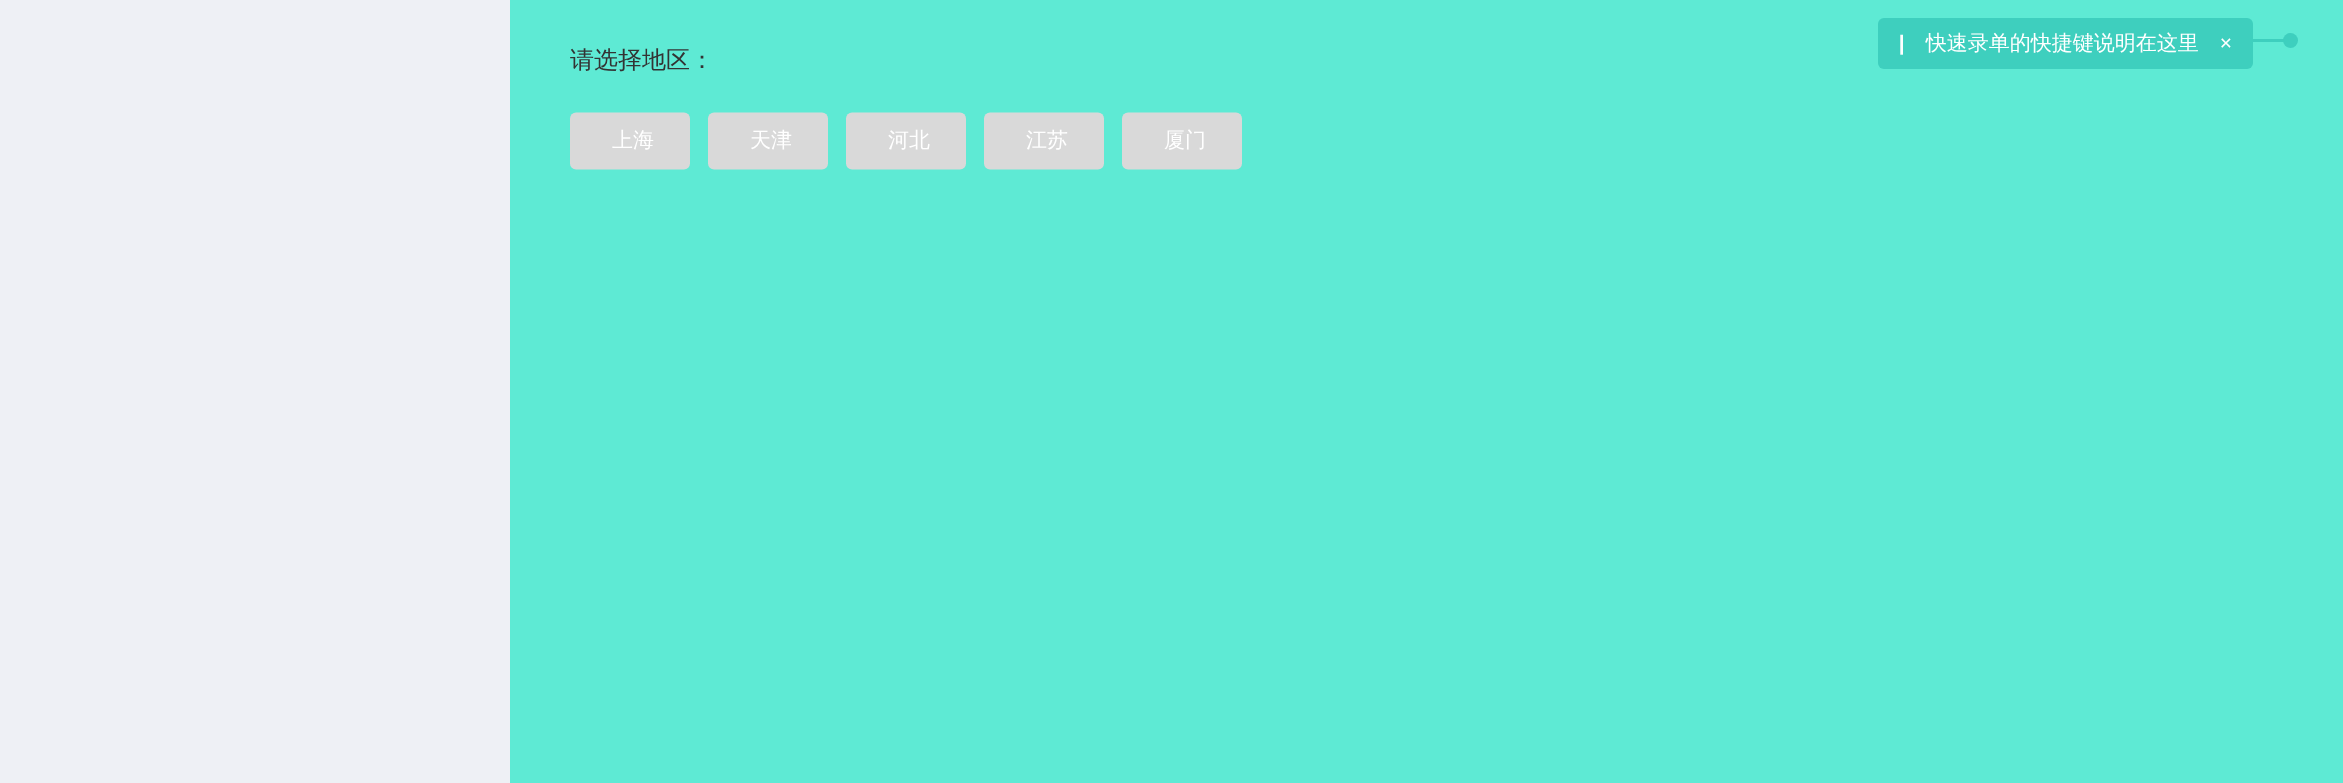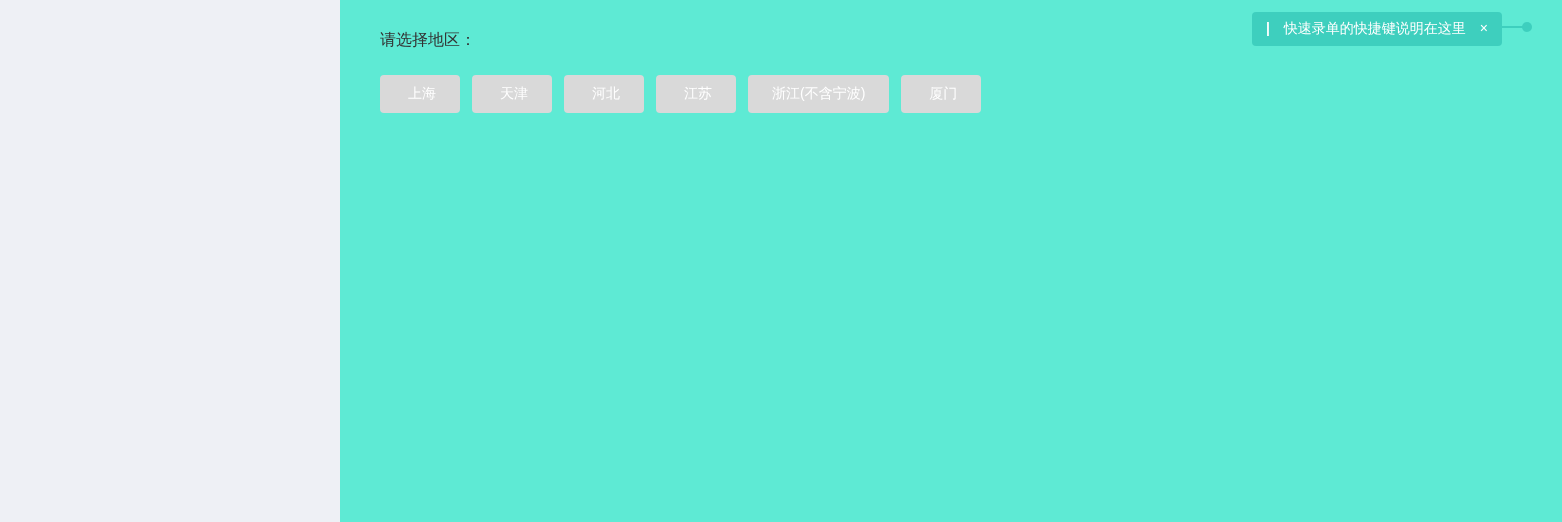--- a/index.html
+++ b/index.html
@@ -119,21 +119,20 @@
 <div class="main-content">
   <div class="section-title">请选择地区：</div>
 
   <div>
 
     <div class="row">
     <button class="region-btn">上海</button>
         <button class="region-btn">天津</button>
         <button class="region-btn">河北</button>
         <button class="region-btn">江苏</button>
-        <button class="region-btn">浙江(不含宁波)</button>
         <button class="region-btn">厦门</button>
       </div>
 
   </div>
 </div>
 
 <div class="tooltip-banner">
   <span>快速录单的快捷键说明在这里</span>
   <span class="tooltip-close">×</span>
 </div>

